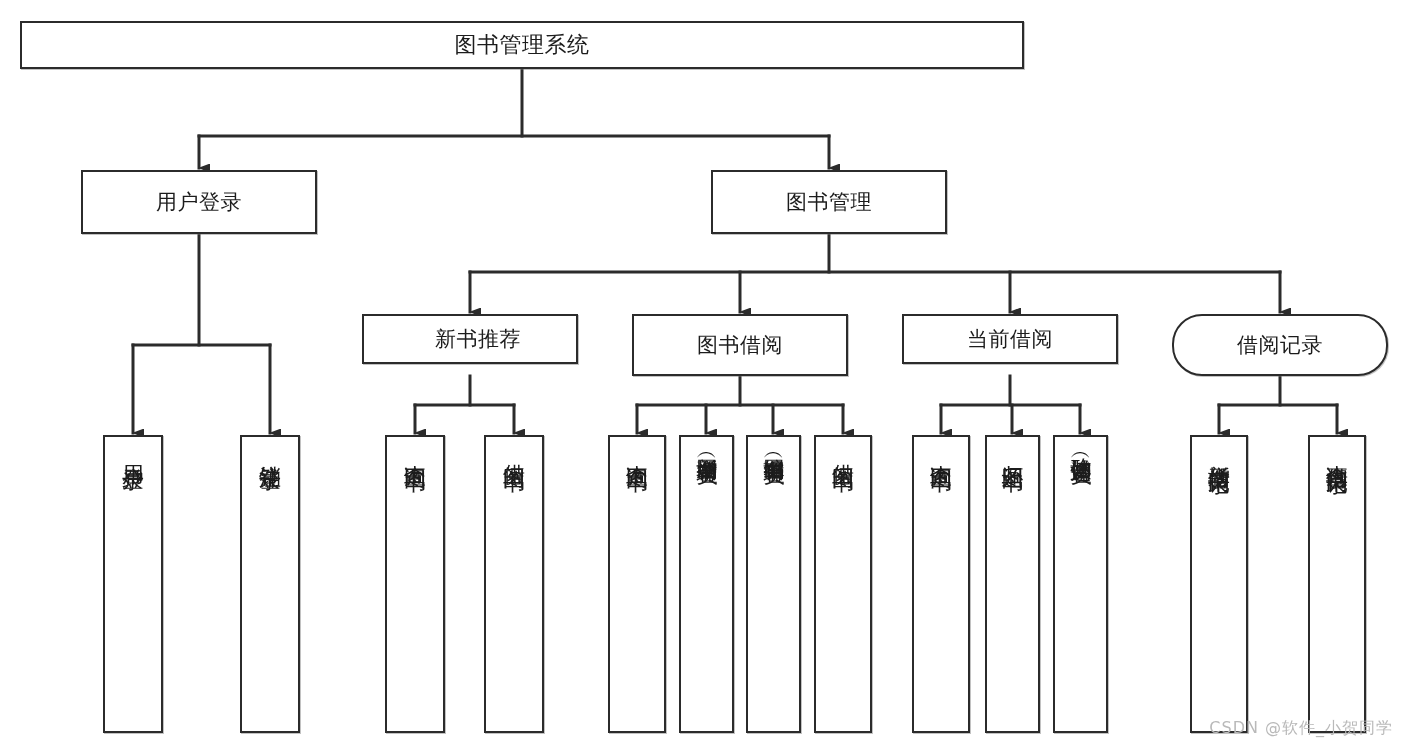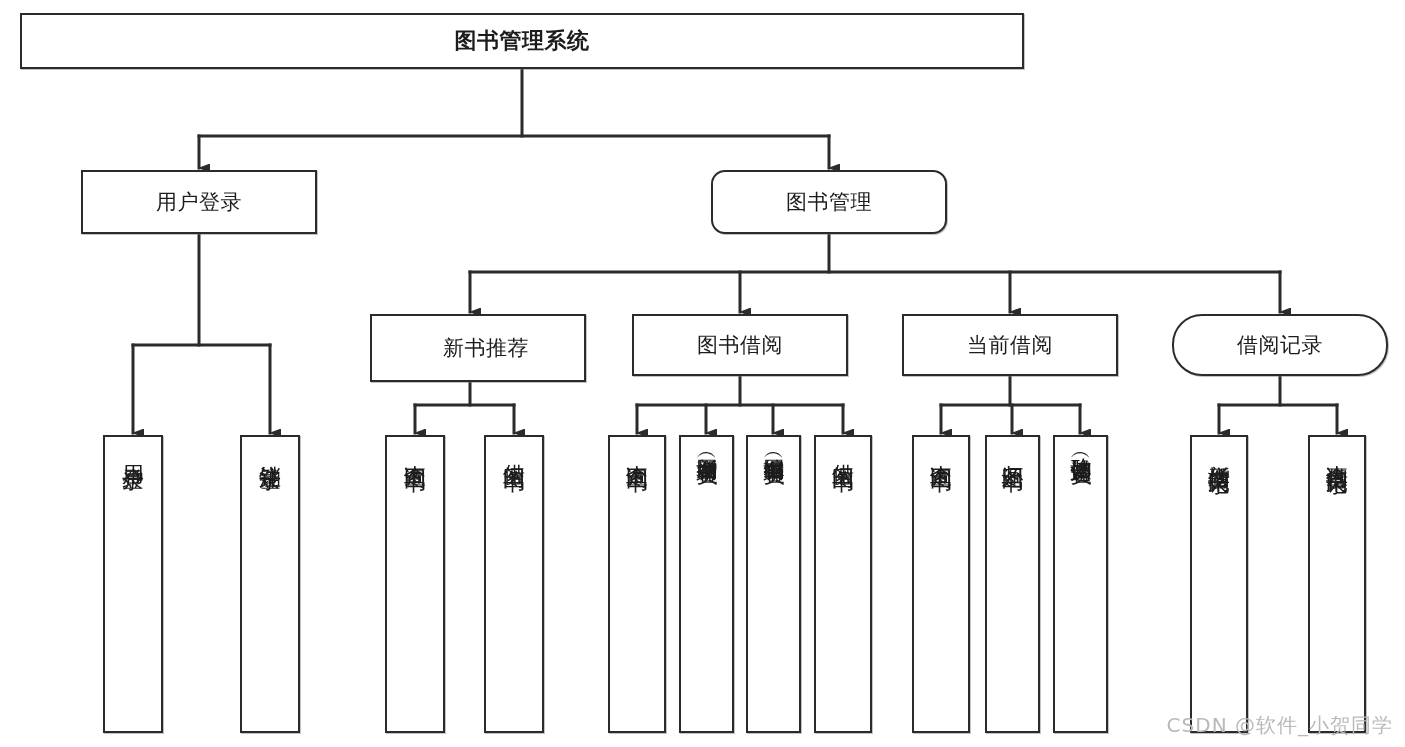--- a/index.html
+++ b/index.html
@@ -68,21 +68,21 @@
     padding-top: 4px;
   }
   .node.v.tall .label {
     font-size: 21px;
     letter-spacing: 1px;
   }
   #watermark {
     position: absolute;
     right: 12px;
     bottom: 8px;
-    font-size: 20px;
+    font-size: 16px;
     color: #b9b9b9;
     letter-spacing: 1px;
     white-space: nowrap;
     user-select: none;
   }
 </style>
 </head>
 <body>
 
 <div id="canvas">
@@ -124,36 +124,36 @@
         <line x1="1012" y1="405" x2="1012" y2="433" marker-end="url(#arrowhead)"></line>
         <line x1="1080" y1="405" x2="1080" y2="433" marker-end="url(#arrowhead)"></line>
         <line x1="1280" y1="376" x2="1280" y2="405"></line>
         <line x1="1219" y1="405" x2="1337" y2="405"></line>
         <line x1="1219" y1="405" x2="1219" y2="433" marker-end="url(#arrowhead)"></line>
         <line x1="1337" y1="405" x2="1337" y2="433" marker-end="url(#arrowhead)"></line>
       </g>
   </svg>
 
   <div id="nodes-layer">
-      <div class="node h root" style="left: 20px; top: 13px; width: 1004px; height: 56px; font-weight: bold;">
+      <div class="node h root" style="left: 20px; top: 21px; width: 1004px; height: 48px;">
         <span class="label">图书管理系统</span>
       </div>
       <div class="node h" style="left: 81px; top: 170px; width: 236px; height: 64px;">
         <span class="label">用户登录</span>
       </div>
-      <div class="node h" style="left: 711px; top: 170px; width: 236px; height: 64px; border-radius: 14px;">
+      <div class="node h" style="left: 711px; top: 170px; width: 236px; height: 64px;">
         <span class="label">图书管理</span>
       </div>
-      <div class="node h" style="left: 370px; top: 314px; width: 216px; height: 68px; padding-left: 16px;">
+      <div class="node h" style="left: 362px; top: 314px; width: 216px; height: 50px; padding-left: 16px;">
         <span class="label">新书推荐</span>
       </div>
       <div class="node h" style="left: 632px; top: 314px; width: 216px; height: 62px; justify-content: center;">
         <span class="label">图书借阅</span>
       </div>
-      <div class="node h" style="left: 902px; top: 314px; width: 216px; height: 62px;">
+      <div class="node h" style="left: 902px; top: 314px; width: 216px; height: 50px;">
         <span class="label">当前借阅</span>
       </div>
       <div class="node h" style="left: 1172px; top: 314px; width: 216px; height: 62px; border-radius: 30px;">
         <span class="label">借阅记录</span>
       </div>
       <div class="node v" style="left: 103px; top: 435px; width: 60px; height: 298px;">
         <span class="label">用户登录</span>
       </div>
       <div class="node v" style="left: 240px; top: 435px; width: 60px; height: 298px;">
         <span class="label">注销登录</span>

